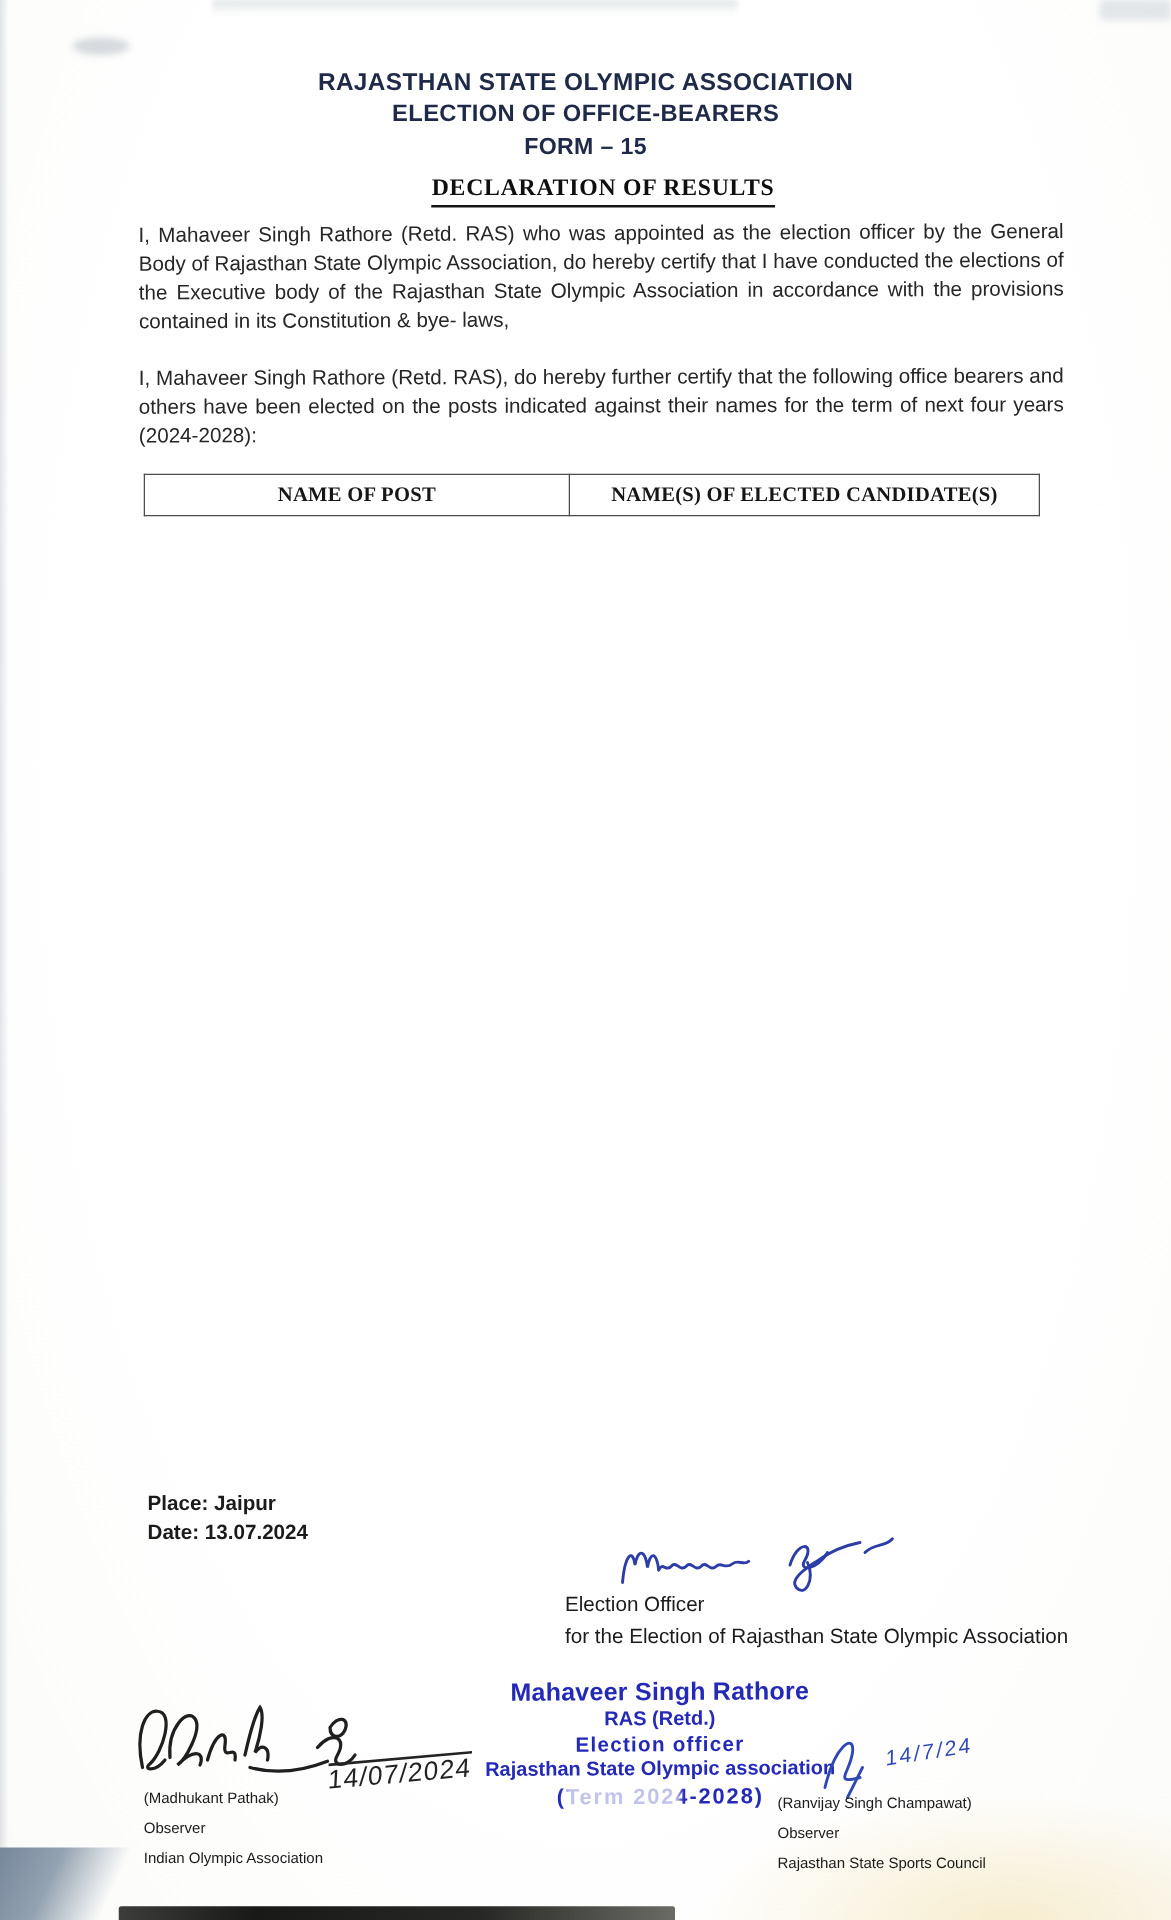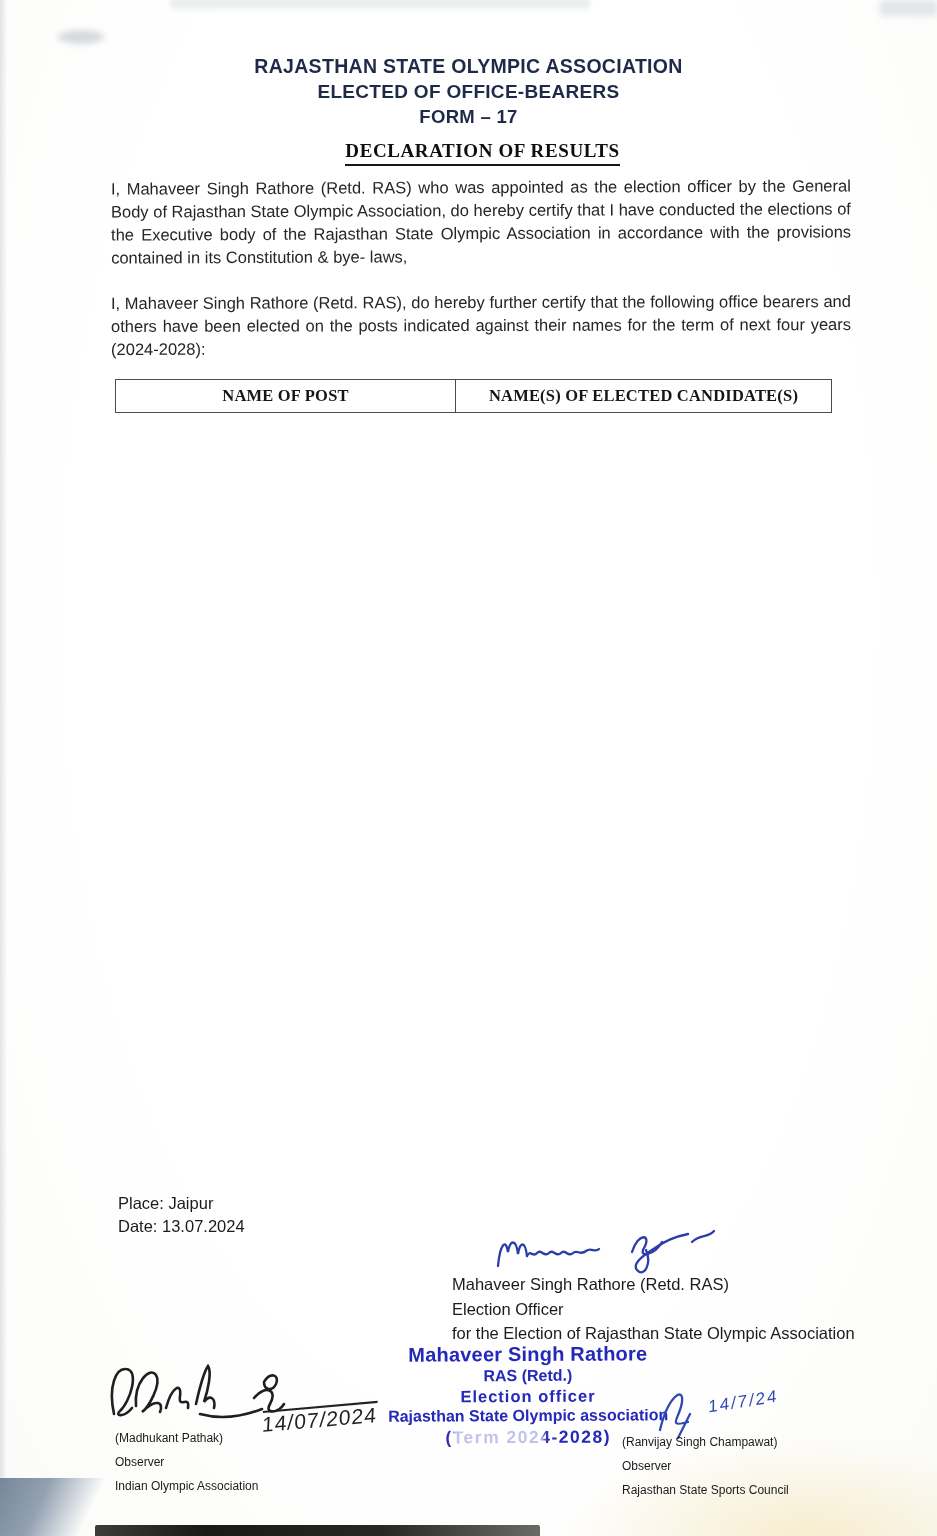--- a/index.html
+++ b/index.html
@@ -59,21 +59,21 @@
     table-layout:fixed;}
   table.results th,table.results td{border:1.7px solid #4c4c4c;}
   table.results col.c1{width:340px;}
   table.results col.c2{width:376px;}
   table.results th{height:33px;font-size:16.5px;font-weight:bold;text-align:center;
     vertical-align:middle;letter-spacing:.2px;margin-top:10px;}
 
   
   .placedate{position:absolute;left:118px;top:1192px;font-size:16.5px;line-height:23px;
     color:#1b1b1b;font-weight:bold;font-weight:normal;}
-  .placedate div{font-weight:normal;}
+  .placedate div{font-weight:bold;}
   .officer-block{position:absolute;left:452px;top:1272px;font-size:16.5px;
     line-height:24.5px;color:#1b1b1b;}
   .sig-officer{position:absolute;left:492px;top:1226px;}
   .stamp{position:absolute;left:388px;top:1342px;width:280px;text-align:center;
     color:var(--stamp-blue);font-weight:bold;transform:rotate(-.3deg);}
   .stamp .s1{font-size:20px;letter-spacing:.2px;line-height:24px;}
   .stamp .s2{font-size:16px;line-height:20px;}
   .stamp .s3{font-size:16.5px;letter-spacing:1px;line-height:20px;}
   .stamp .s4{font-size:16px;line-height:20px;white-space:nowrap;}
   .stamp .s5{font-size:17.5px;letter-spacing:1.5px;line-height:22px;}
@@ -94,22 +94,22 @@
 
   <div class="artifact top-streak"></div>
   <div class="artifact top-left-smudge"></div>
   <div class="artifact top-right-smudge"></div>
   <div class="artifact left-edge"></div>
   <div class="artifact bottom-warm"></div>
   <div class="artifact corner-shadow"></div>
   <div class="artifact bottom-strip"></div>
 
   <div class="hline h1">RAJASTHAN STATE OLYMPIC ASSOCIATION</div>
-  <div class="hline h2">ELECTED OF OFFICE-BEARERS</div>
-  <div class="hline h3">FORM – 17</div>
+  <div class="hline h2">ELECTION OF OFFICE-BEARERS</div>
+  <div class="hline h3">FORM – 15</div>
   <div class="decl-wrap">
     <span class="decl">DECLARATION OF RESULTS</span>
   </div>
 
   <p class="para p1">I, Mahaveer Singh Rathore (Retd. RAS) who was appointed as the election officer by the General Body of Rajasthan State Olympic Association, do hereby certify that I have conducted the elections of the Executive body of the Rajasthan State Olympic Association in accordance with the provisions contained in its Constitution &amp; bye- laws,</p>
   <p class="para p2">I, Mahaveer Singh Rathore (Retd. RAS), do hereby further certify that the following office bearers and others have been elected on the posts indicated against their names for the term of next four years (2024-2028):</p>
 
   <table class="results">
     <colgroup>
         <col class="c1">
@@ -133,21 +133,20 @@
     <g fill="none" stroke="var(--signature_blue)" stroke-width="2.3" stroke-linecap="round">
       <path d="M6,40 C8,18 14,12 16,26 C18,14 24,12 26,28 C28,16 33,14 35,30"></path>
       <path d="M35,30 C38,23 41,32 45,27 C49,22 52,32 57,27 C61,22 64,32 69,27 C73,22 76,32 81,27 C85,23 88,30 94,25 C99,21 103,27 107,23"></path>
       <path d="M140,26 C146,6 160,8 152,22 C146,32 162,30 170,16"></path>
       <path d="M154,24 C160,38 152,52 145,44 C140,38 150,30 163,22 C174,14 186,10 196,8"></path>
       <path d="M200,16 C208,8 216,12 222,5"></path>
     </g>
   </svg>
 
   <div class="officer-block">
-    <div>Mahaveer Singh Rathore (Retd. RAS)</div>
     <div>Election Officer</div>
     <div>for the Election of Rajasthan State Olympic Association</div>
   </div>
 
   <div class="stamp">
     <div class="s1">Mahaveer Singh Rathore</div>
     <div class="s2">RAS (Retd.)</div>
     <div class="s3">Election officer</div>
     <div class="s4">Rajasthan State Olympic association</div>
     <div class="s5">(Term 2024-2028)</div>

